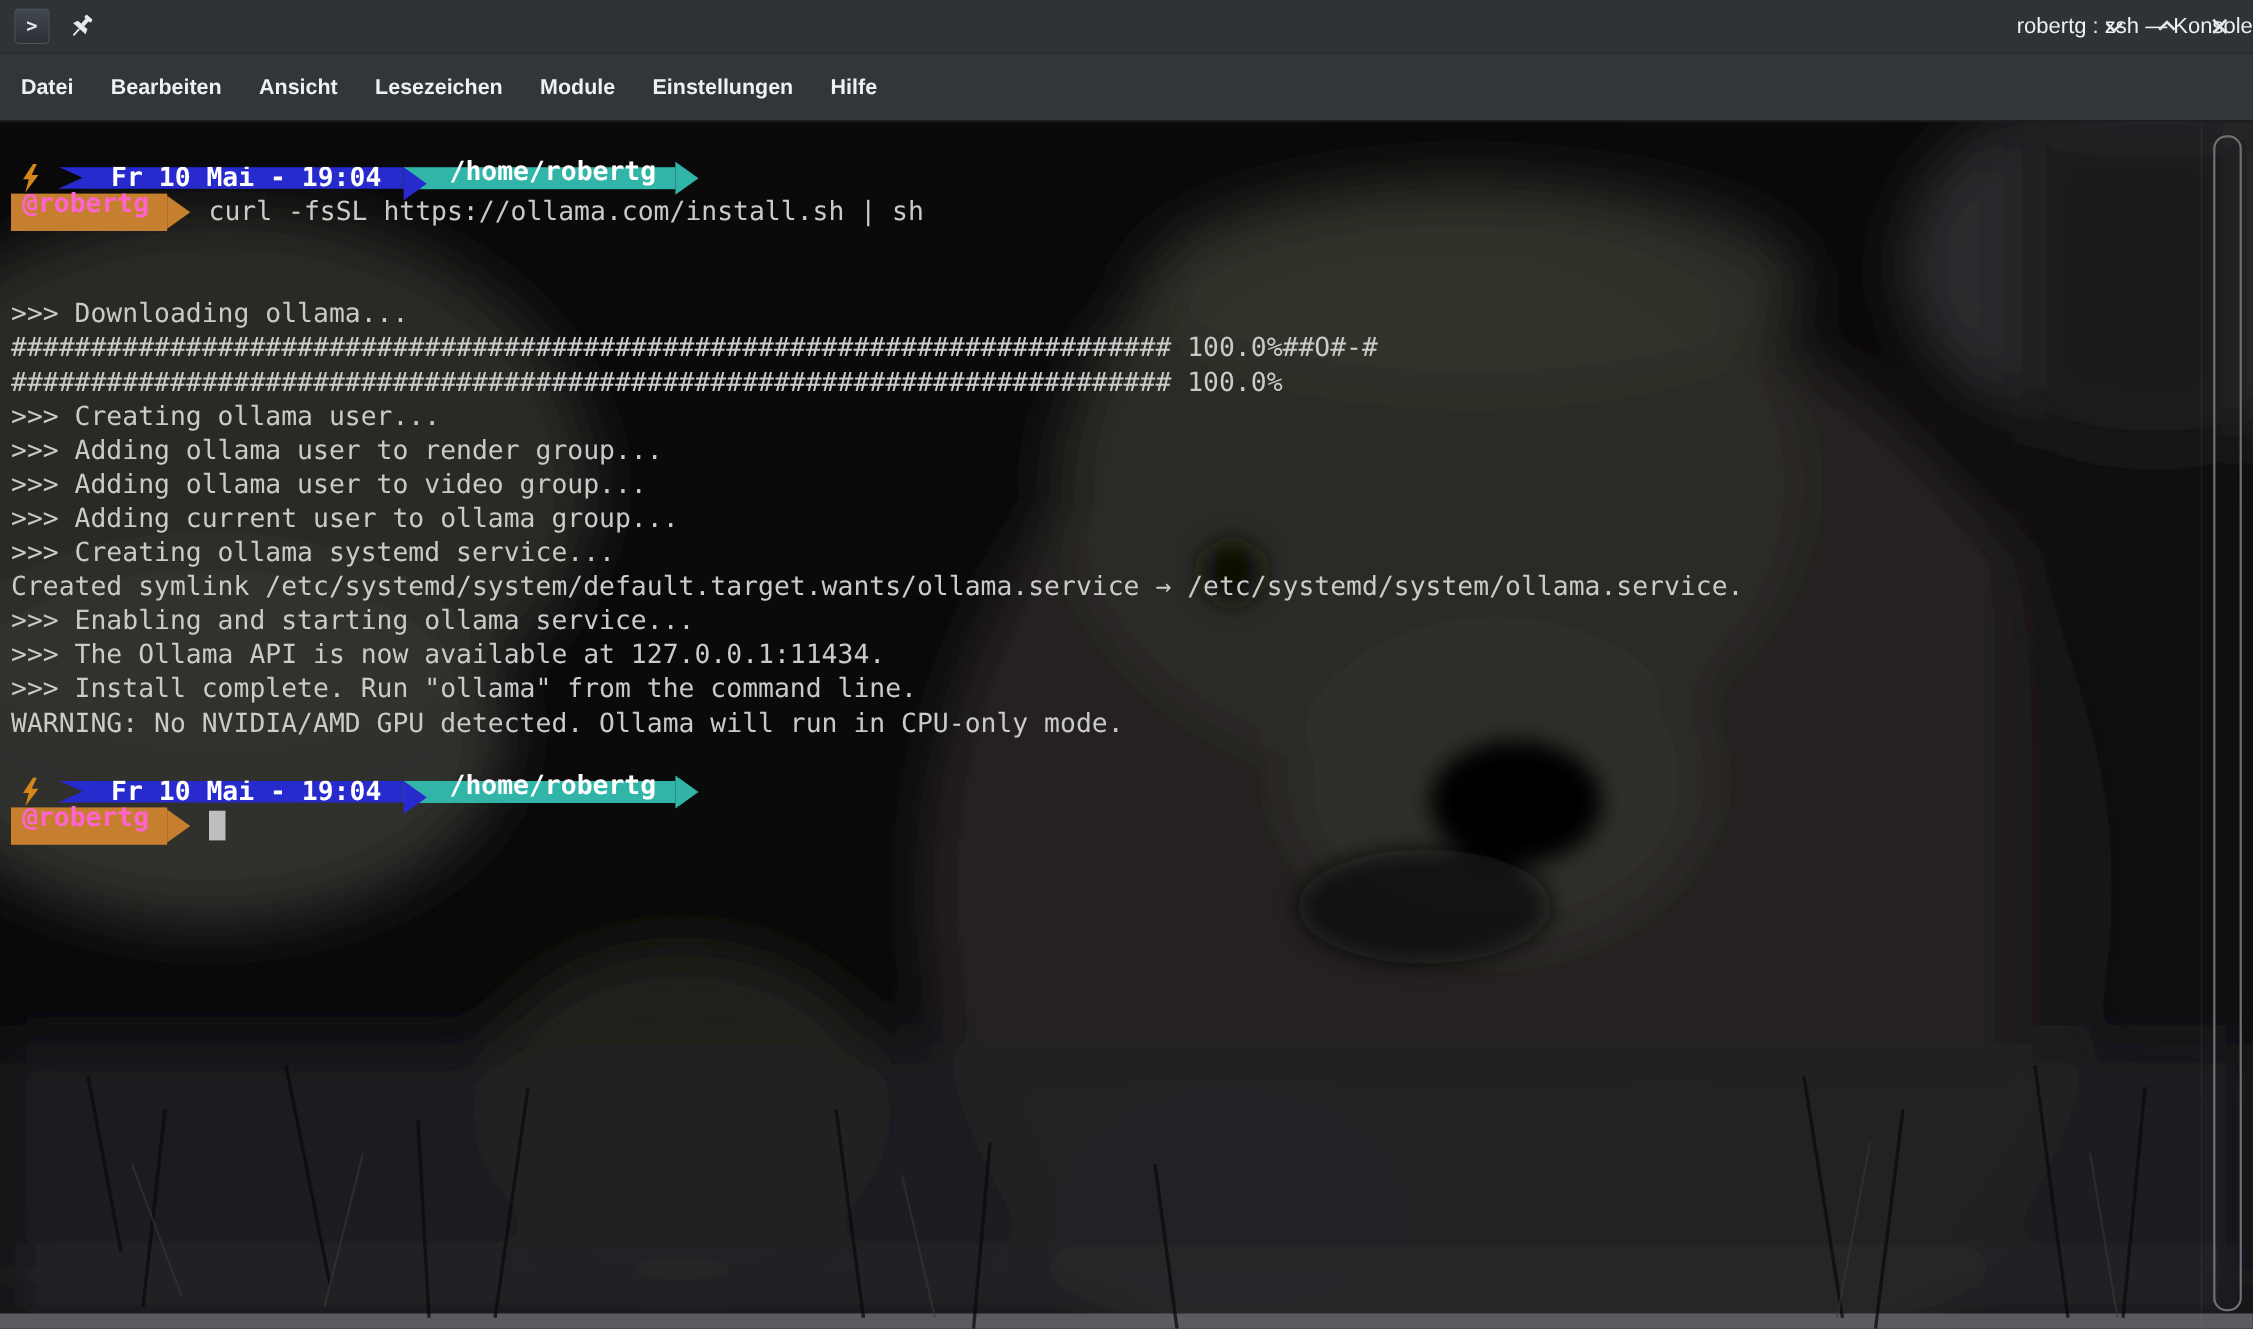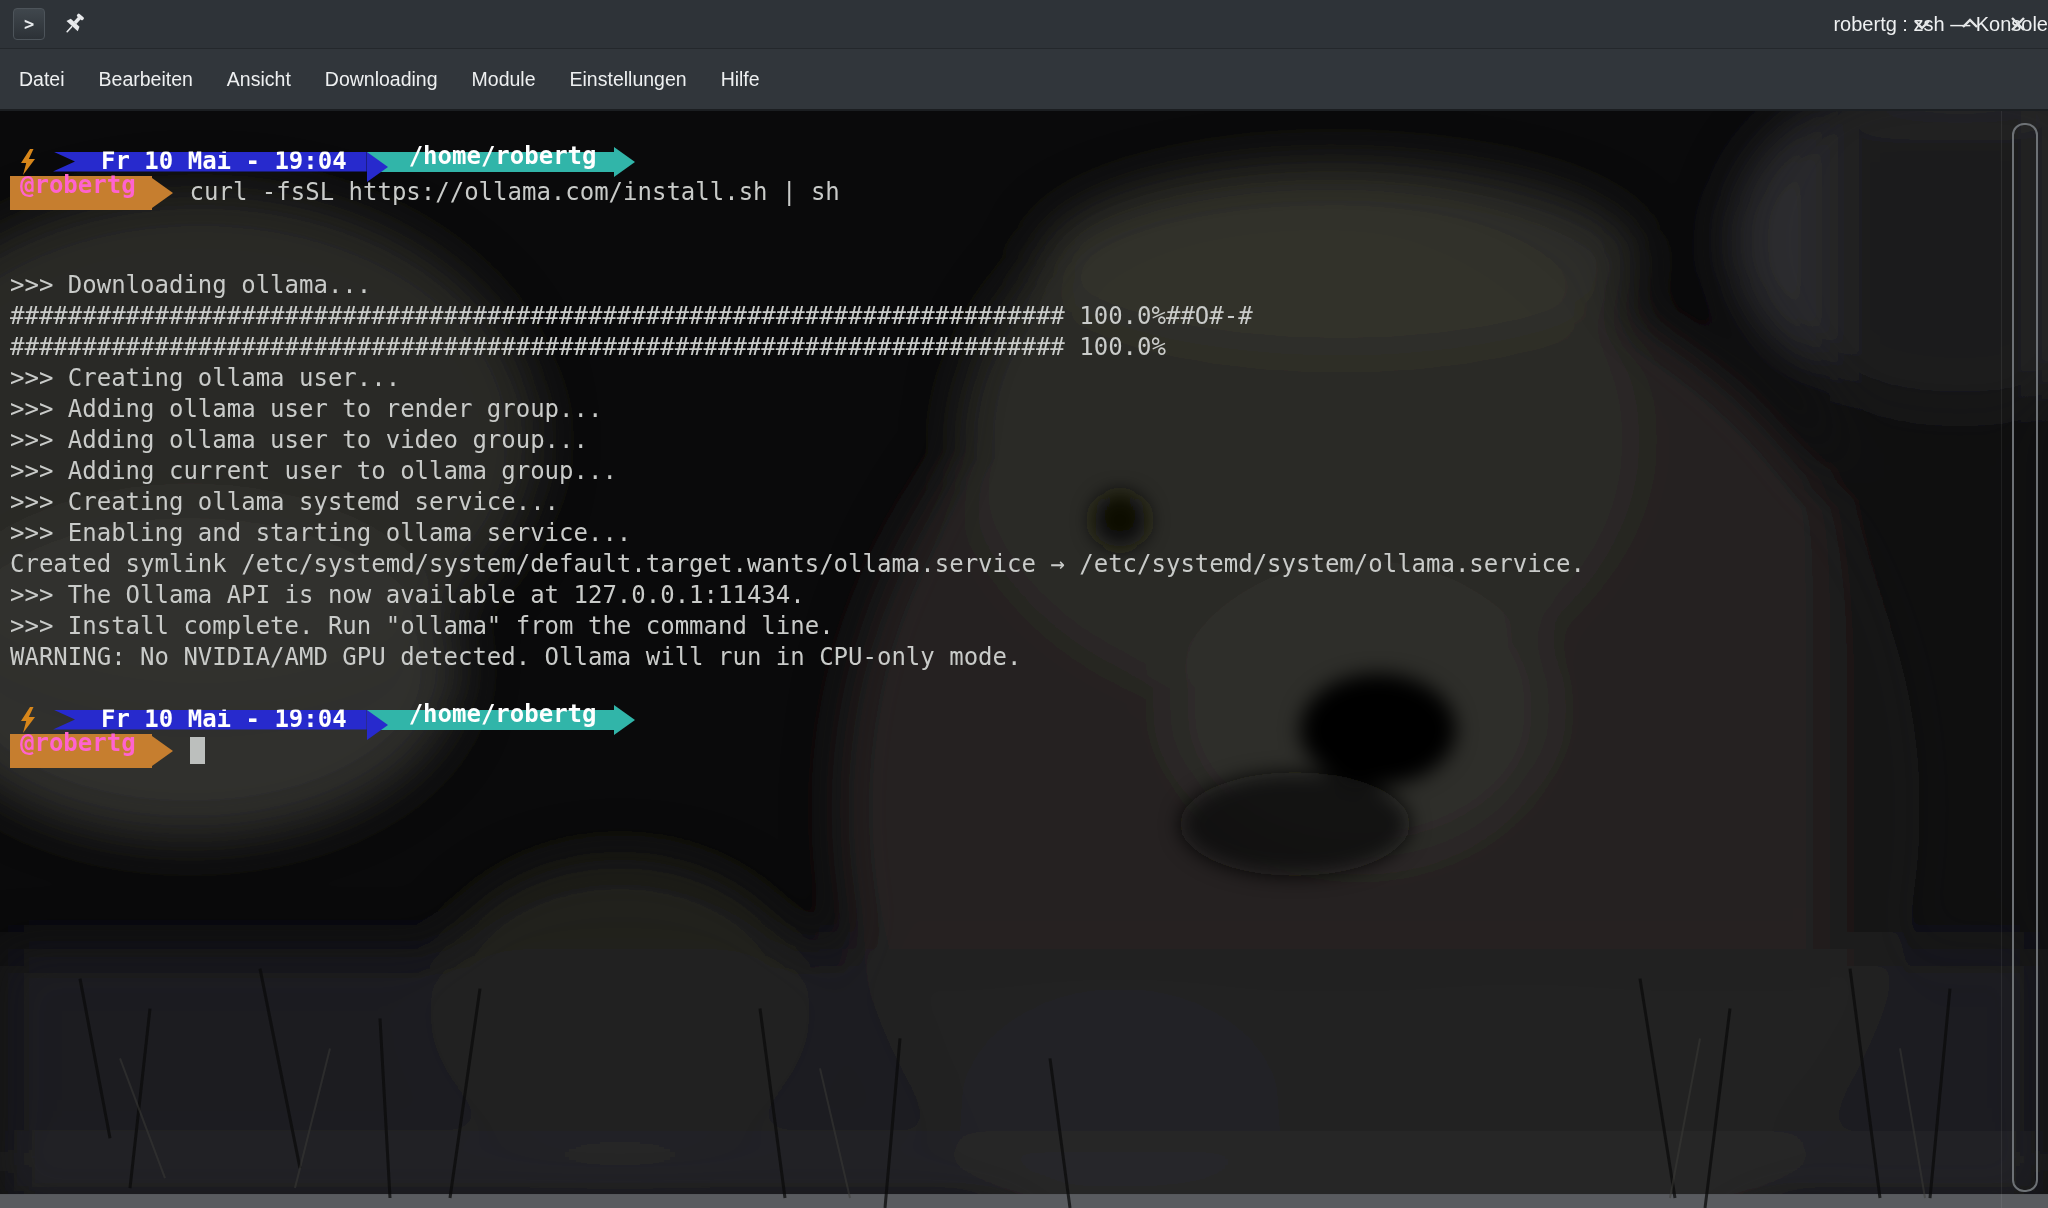--- a/index.html
+++ b/index.html
@@ -13,21 +13,21 @@
             background:linear-gradient(#40474d,#2c3136);border:1px solid #4d545a;
             display:flex;align-items:center;justify-content:center;
             font:bold 17px/1 "DejaVu Sans Mono",monospace;color:#e7eaec;}
   .pin{margin-left:16px;display:flex;align-items:center;}
   .win-title{position:absolute;left:0;right:0;text-align:right;color:#eef0f1;font-size:20px;}
   .controls{margin-left:auto;display:flex;align-items:center;gap:20px;margin-right:16px;z-index:2;}
   .ctrl{width:28px;height:28px;display:flex;align-items:center;justify-content:center;cursor:default;}
   
   .menubar{height:60px;background:#31363b;display:flex;align-items:center;padding-left:6px;
            border-bottom:2px solid #1b1e21;flex:0 0 auto;}
-  .menu-item{color:#eef0f1;font-size:19.5px;padding:8px 13px;margin-right:8px;border-radius:3px;}
+  .menu-item{color:#eef0f1;font-size:19.5px;padding:8px 13px;margin-right:8px;border-radius:3px;font-weight:bold;}
   
   .term{flex:1 1 auto;position:relative;background:#0a0a0b;overflow:hidden;}
   .term-bg{position:absolute;inset:0;width:100%;height:100%;}
   .content{position:absolute;inset:0;padding:4px 0 0 10px;z-index:1;}
   .line{height:31px;line-height:31px;white-space:pre;
         font-family:"DejaVu Sans Mono",monospace;font-size:24px;color:#c9cbc9;}
   .row{display:flex;align-items:center;}
   
   :root{--blue:#272acd;--teal:#31b5a9;--orange:#c67e2f;--pink:#ff63cf;}
   .seg{height:20px;display:inline-flex;align-items:center;}
@@ -88,21 +88,21 @@
             <line x1="18" y1="6" x2="6" y2="18"></line>
           </svg>
       </div>
     </div>
   </div>
 
   <div class="menubar">
     <div class="menu-item">Datei</div>
     <div class="menu-item">Bearbeiten</div>
     <div class="menu-item">Ansicht</div>
-    <div class="menu-item">Downloading</div>
+    <div class="menu-item">Lesezeichen</div>
     <div class="menu-item">Module</div>
     <div class="menu-item">Einstellungen</div>
     <div class="menu-item">Hilfe</div>
   </div>
 
   <div class="term">
 
     <svg class="term-bg" viewBox="0 0 2048 1100" preserveAspectRatio="none">
       <defs>
         <filter id="b25" x="-40%" y="-40%" width="180%" height="180%">
@@ -194,22 +194,22 @@
       <div class="line"></div>
       <div class="line"></div>
       <div class="line">&gt;&gt;&gt; Downloading ollama...</div>
       <div class="line">######################################################################### 100.0%##O#-#</div>
       <div class="line">######################################################################### 100.0%</div>
       <div class="line">&gt;&gt;&gt; Creating ollama user...</div>
       <div class="line">&gt;&gt;&gt; Adding ollama user to render group...</div>
       <div class="line">&gt;&gt;&gt; Adding ollama user to video group...</div>
       <div class="line">&gt;&gt;&gt; Adding current user to ollama group...</div>
       <div class="line">&gt;&gt;&gt; Creating ollama systemd service...</div>
+      <div class="line">Created symlink /etc/systemd/system/default.target.wants/ollama.service → /etc/systemd/system/ollama.service.</div>
       <div class="line">&gt;&gt;&gt; Enabling and starting ollama service...</div>
-      <div class="line">Created symlink /etc/systemd/system/default.target.wants/ollama.service → /etc/systemd/system/ollama.service.</div>
       <div class="line">&gt;&gt;&gt; The Ollama API is now available at 127.0.0.1:11434.</div>
       <div class="line">&gt;&gt;&gt; Install complete. Run "ollama" from the command line.</div>
       <div class="line">WARNING: No NVIDIA/AMD GPU detected. Ollama will run in CPU-only mode.</div>
       <div class="line"></div>
 
       <div class="line row">
         <span class="bolt">
           <svg width="20" height="28" viewBox="0 0 20 28">
             <polygon points="12,1 3,15 8.2,15 5,27 17,11 10.8,11 15.5,1" fill="#d7861a"></polygon>
           </svg>

